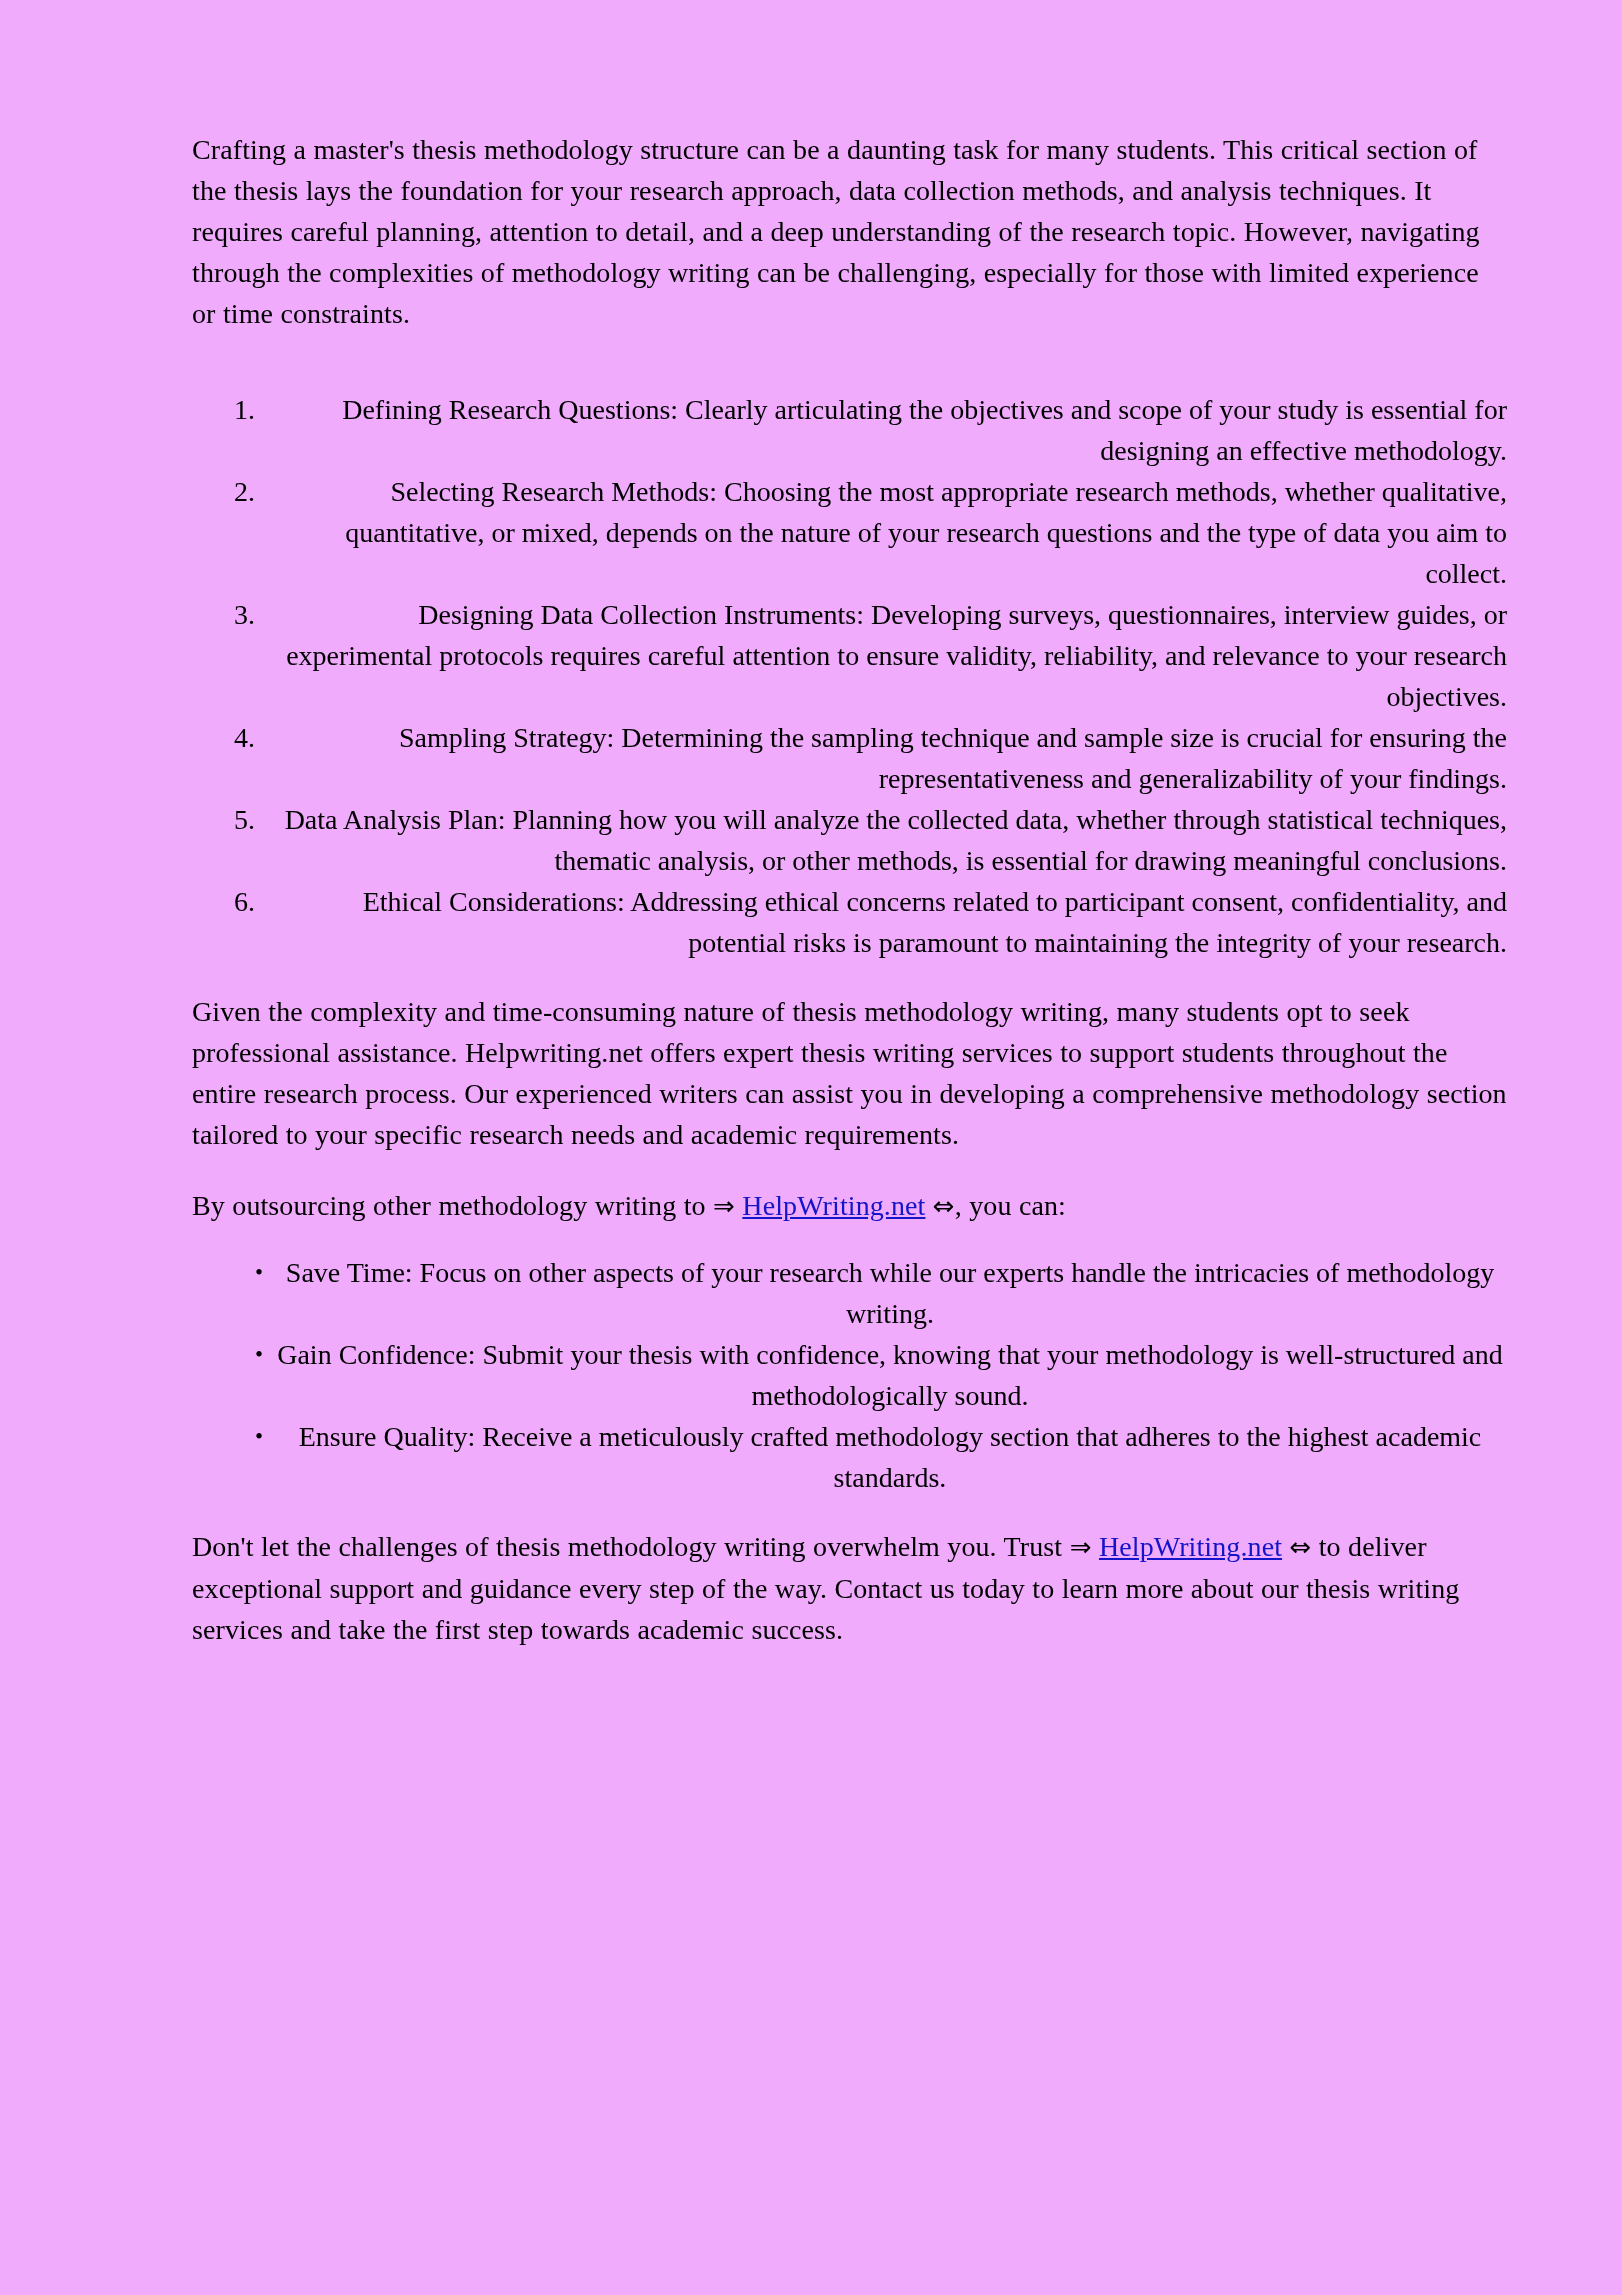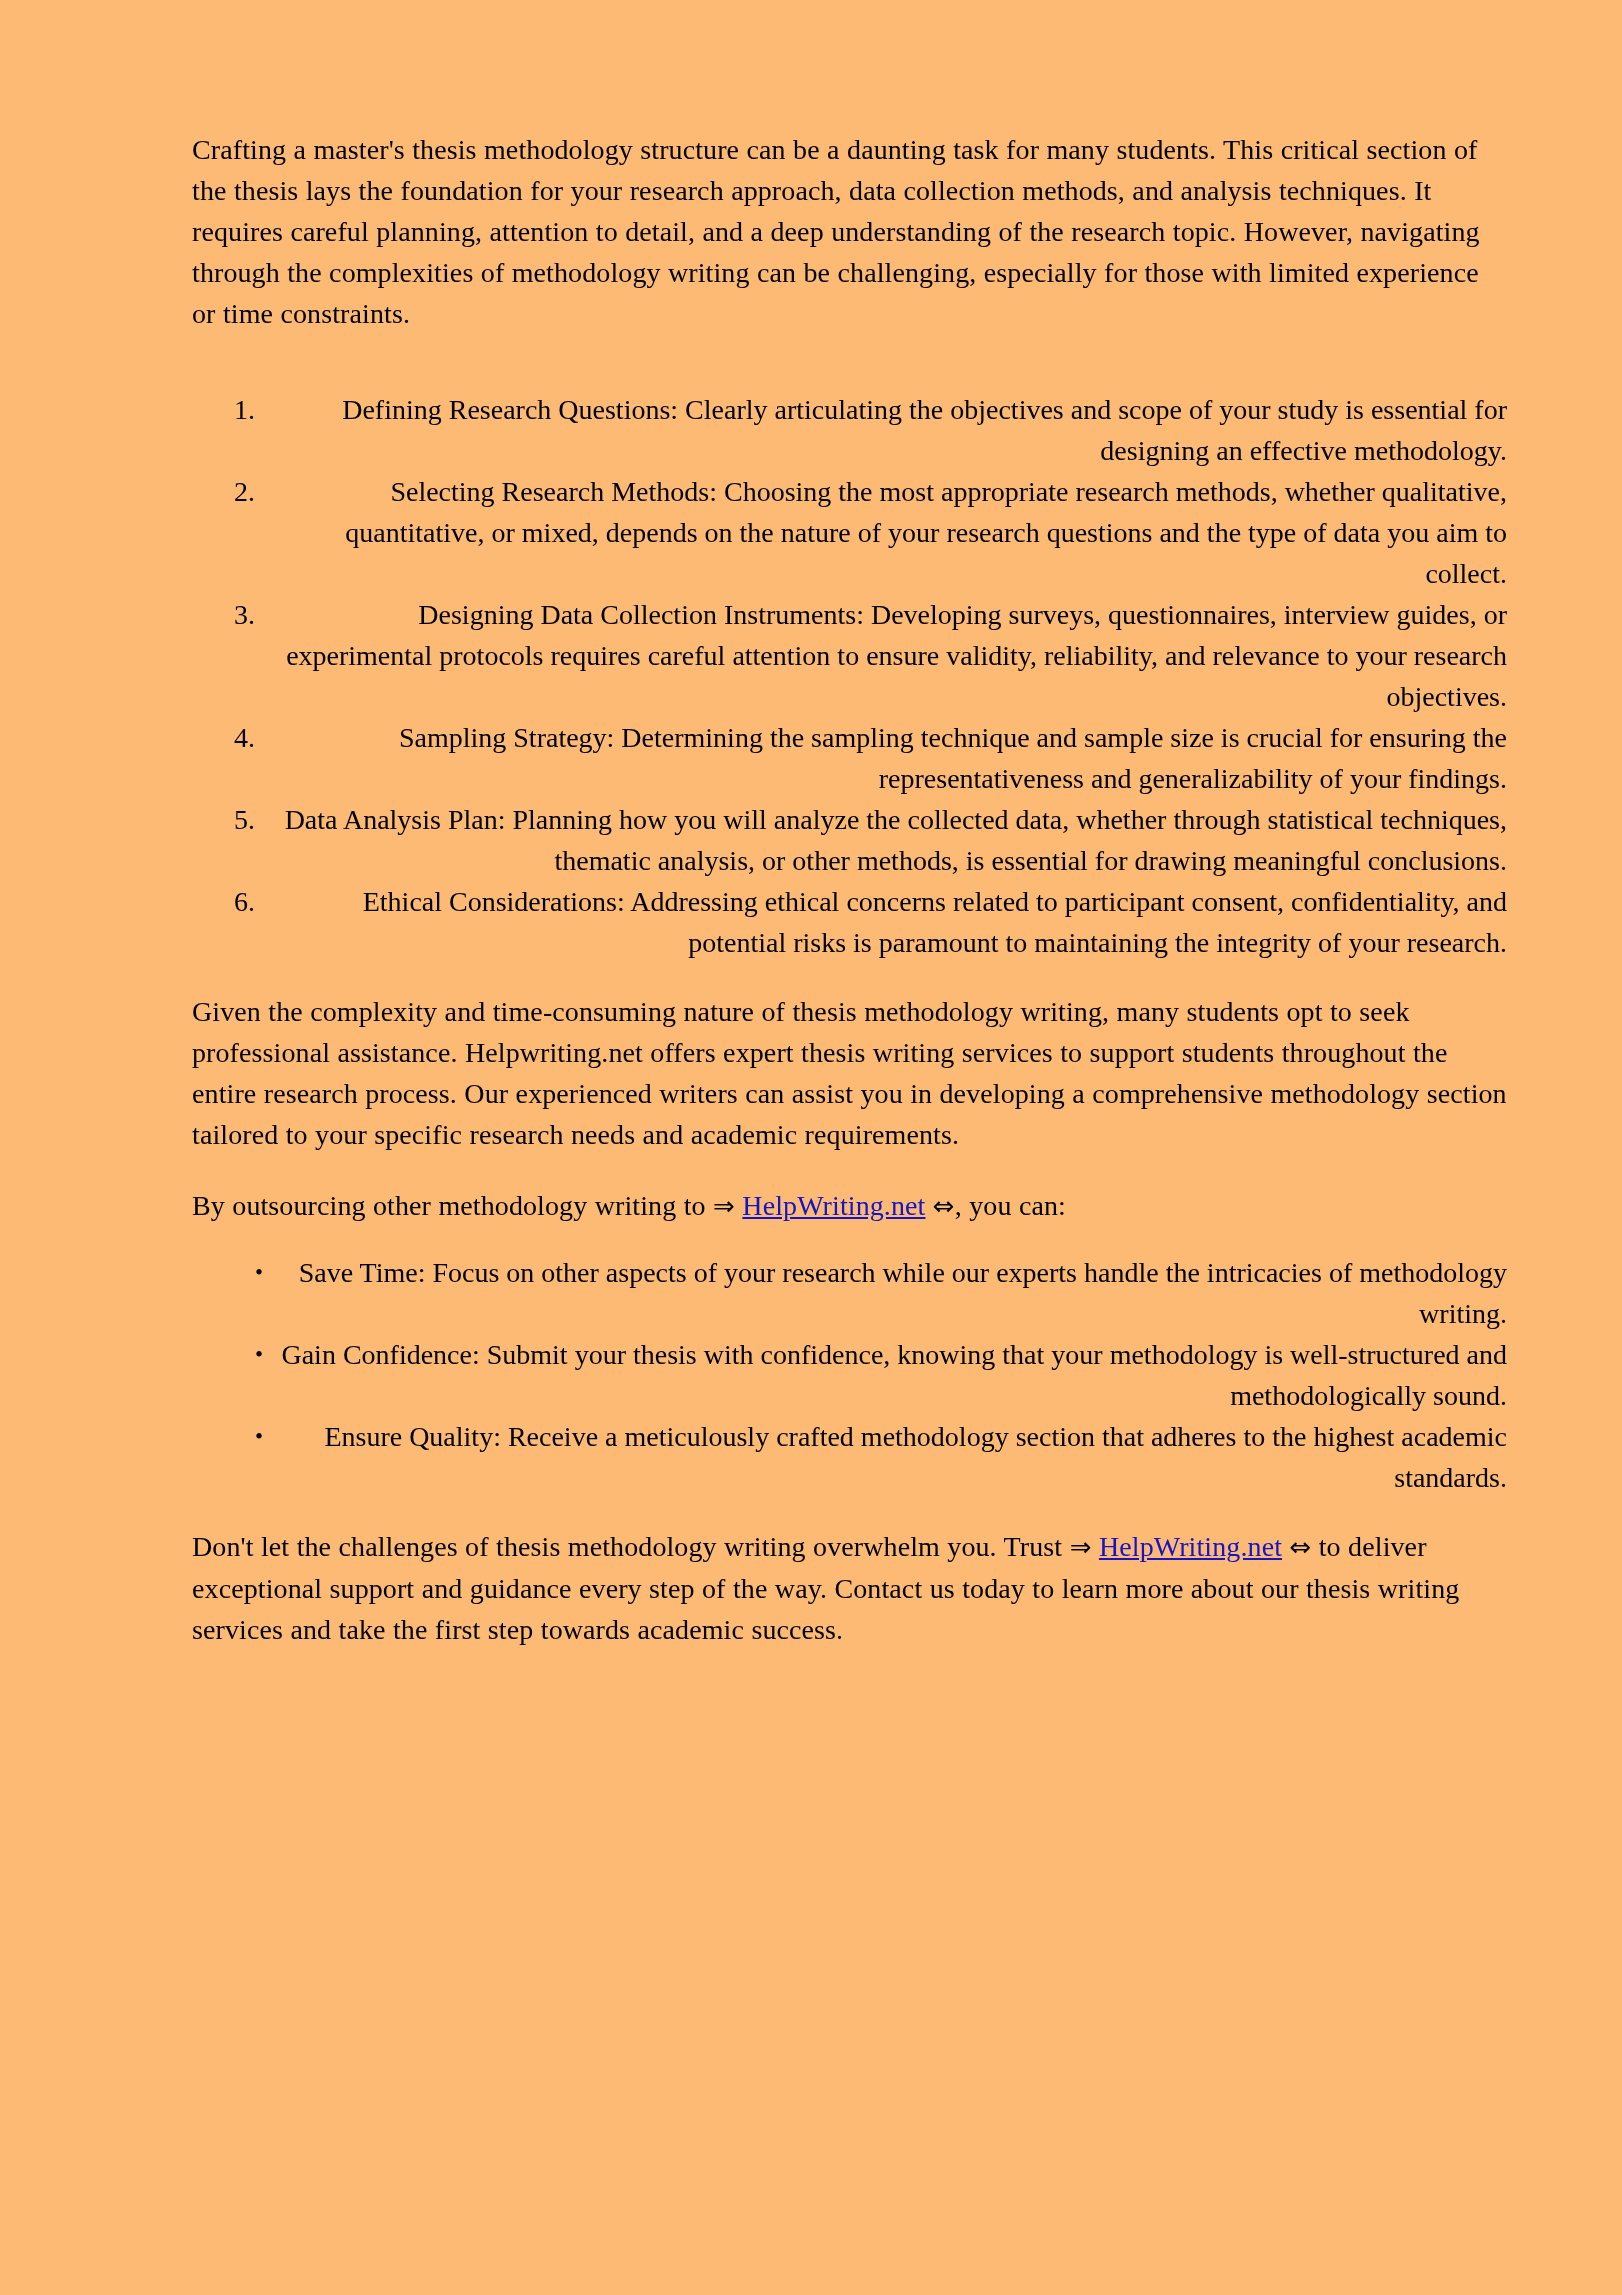--- a/index.html
+++ b/index.html
@@ -11,21 +11,21 @@
     width: 1622px;
     height: 2295px;
     font-family: "Liberation Serif", "DejaVu Serif", serif;
     color: #000000;
     -webkit-font-smoothing: antialiased;
   }
   .page {
     position: relative;
     width: 1622px;
     height: 2295px;
-    background: #fdba74;
+    background: #f0abfc;
     box-sizing: border-box;
     padding: 129px 115px 0 192px;
   }
   .content {
     width: 1315px;
   }
   p.body-para {
     margin: 0 0 0 0;
     font-size: 28px;
     line-height: 41px;
@@ -66,21 +66,21 @@
   ul.bullet-list {
     margin: 0;
     padding: 0;
     list-style: none;
   }
   ul.bullet-list > li {
     position: relative;
     padding-left: 81px;
     font-size: 28px;
     line-height: 41px;
-    text-align: right;
+    text-align: center;
   }
   ul.bullet-list > li::before {
     content: "\2022";
     position: absolute;
     left: 63px;
     top: 0;
     font-size: 23px;
     line-height: 41px;
   }
 

